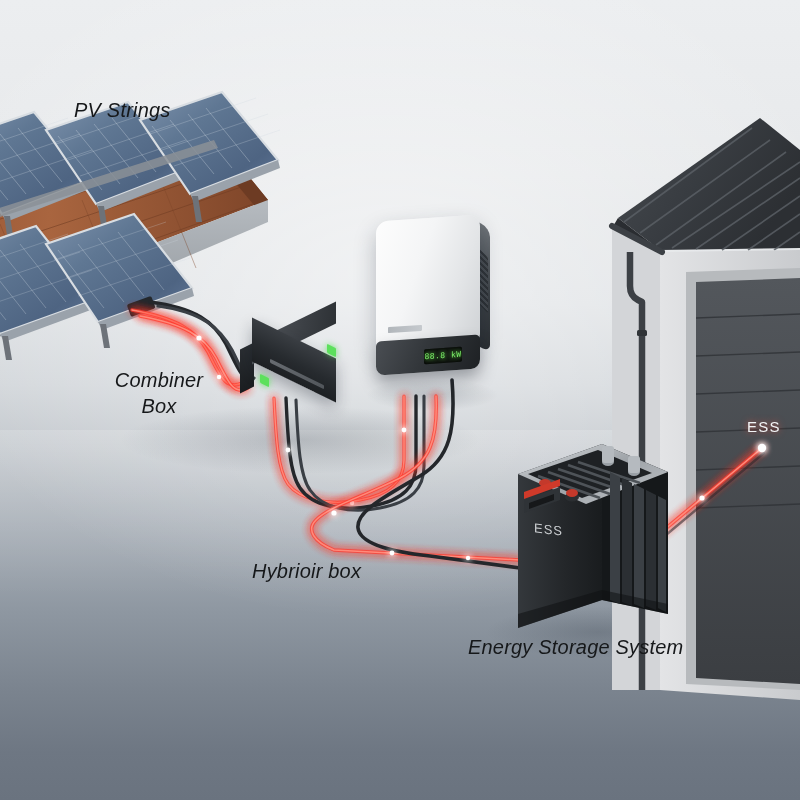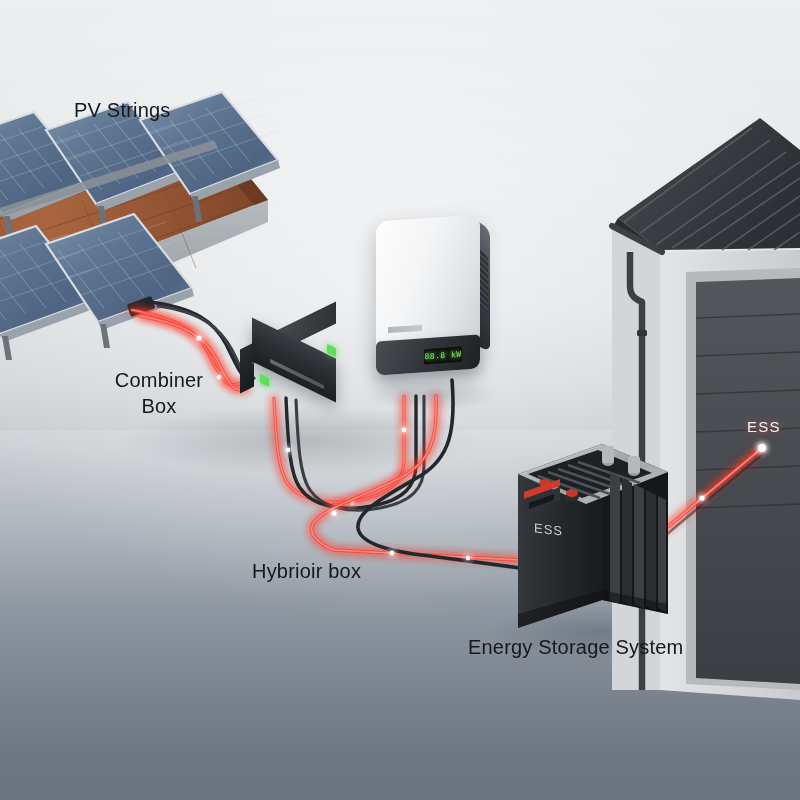--- a/index.html
+++ b/index.html
@@ -40,20 +40,21 @@
   }
   
   .label {
     position:absolute;
     color:#16181a;
     font-size:20px;
     letter-spacing:.2px;
     line-height:1.28;
     white-space:pre-line;
     font-weight:400;
+    font-style:italic;
   }
   #label-pv       { left:74px;  top:98px; }
   #label-combiner { left:99px;  top:368px; text-align:center; width:120px;}
   #label-hybrid   { left:252px; top:559px; }
   #label-ess      { left:468px; top:635px; }
   .badge-ess {
     position:absolute;
     color:#f2f4f6;
     font-size:15px;
     letter-spacing:1.2px;

